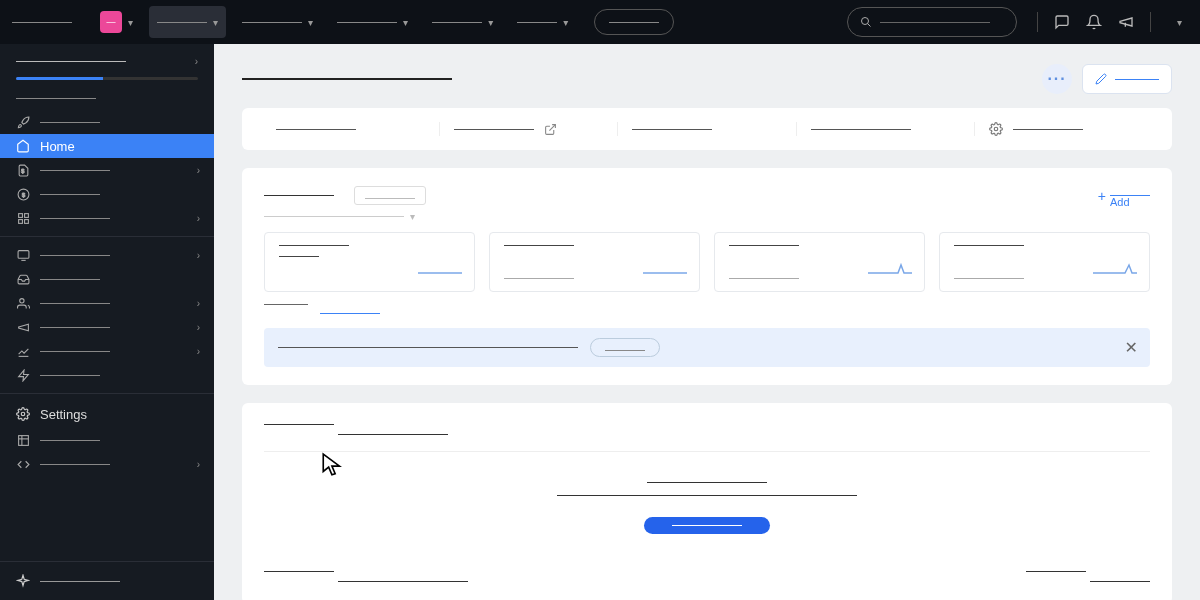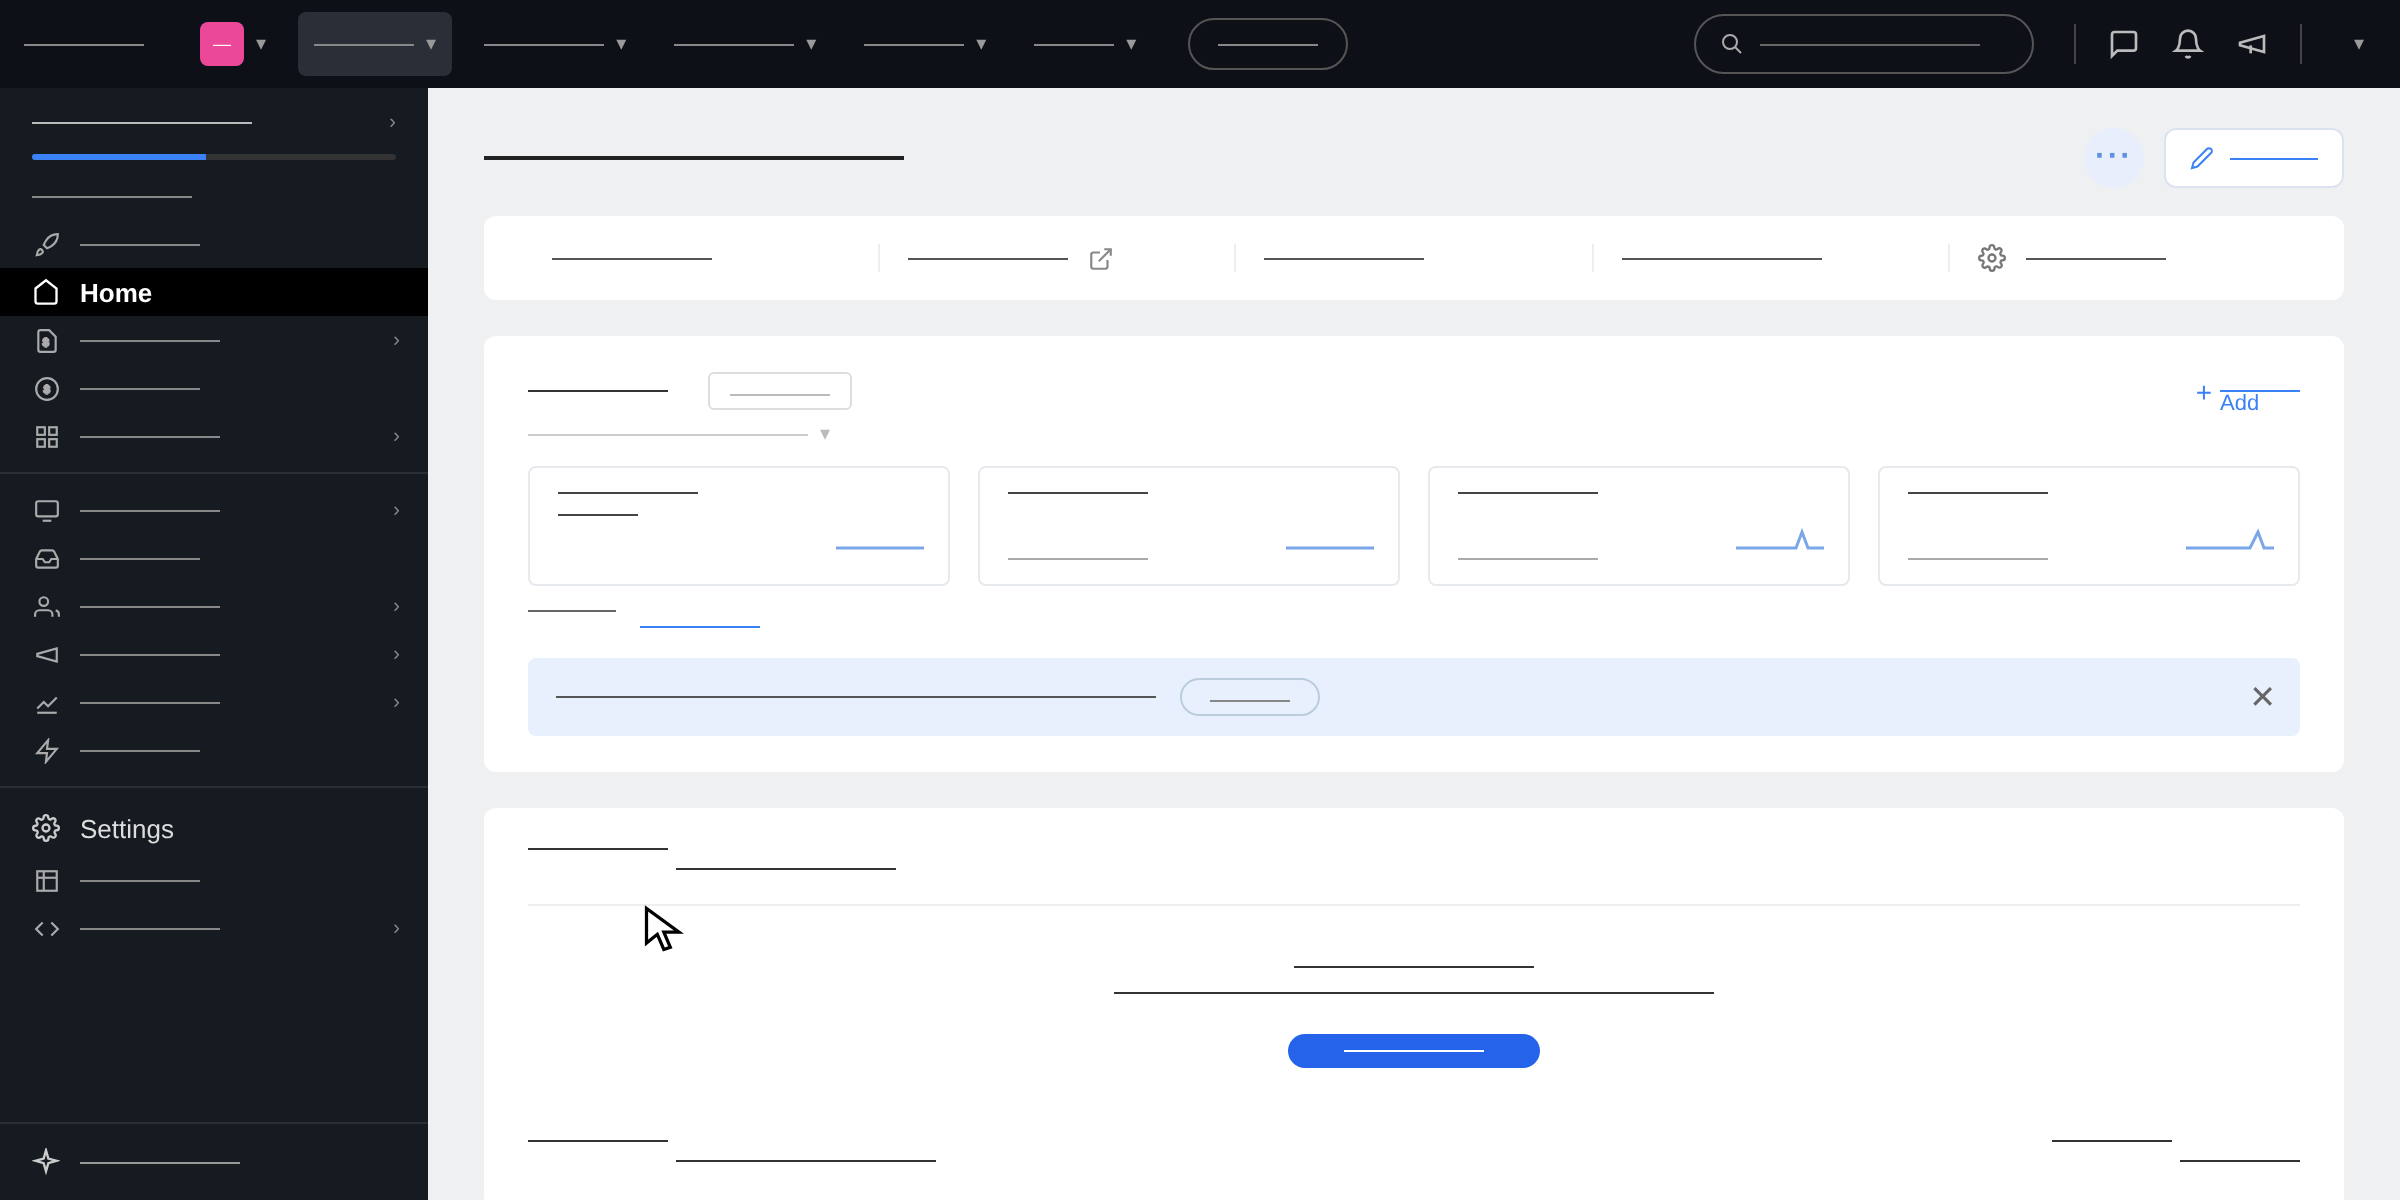--- a/index.html
+++ b/index.html
@@ -14,21 +14,21 @@
 .pill{border:1px solid #555;border-radius:14px;height:26px;display:flex;align-items:center;padding:0 14px}
 .search-pill{border:1px solid #555;border-radius:16px;height:30px;width:170px;display:flex;align-items:center;padding:0 12px;gap:8px}
 .topicons{display:flex;align-items:center;gap:16px;margin-left:12px;color:#bbb}
 .vsep{width:1px;height:20px;background:#444}
 .app{display:flex;height:556px}
 .sidebar{width:214px;background:#161b22;color:#ccc;font-size:12px;overflow:hidden;display:flex;flex-direction:column}
 .sb-head{padding:12px 16px 6px}
 .progress{height:3px;background:#333;border-radius:2px;overflow:hidden}
 .progress i{display:block;height:100%;width:48%;background:#3b82f6}
 .sb-item{display:flex;align-items:center;gap:10px;padding:6px 16px;position:relative;height:24px}
-.sb-item.active{background:#000000;color:#fff;font-size:13px;font-weight:700}
+.sb-item.active{background:#3b82f6;color:#fff;font-size:13px;font-weight:400}
 .sb-item .ic{width:14px;display:flex;justify-content:center;color:#aaa}
 .sb-item .lbl-line{border-top:1px solid #888;height:0;flex:0 0 auto}
 .sb-item .caret{position:absolute;right:14px;color:#888;font-size:10px}
 .sb-divider{height:1px;background:#2a2e37;margin:6px 0}
 .sb-star{margin-top:auto;border-top:1px solid #2a2e37;padding:12px 16px;display:flex;align-items:center;gap:10px}
 .main{flex:1;background:#eef0f2;overflow:auto;padding:20px 28px}
 .page-head{display:flex;align-items:center;margin-bottom:14px}
 .page-title-line{border-top:2px solid #222;width:210px;height:0}
 .btn-circle{width:30px;height:30px;border-radius:15px;background:#e8eefb;color:#6090e0;display:flex;align-items:center;justify-content:center;margin-left:auto;font-weight:bold;letter-spacing:1px}
 .btn-edit{height:30px;border-radius:6px;background:#fff;border:1px solid #dbe3f0;display:flex;align-items:center;padding:0 12px;gap:8px;margin-left:10px;color:#3b82f6}

